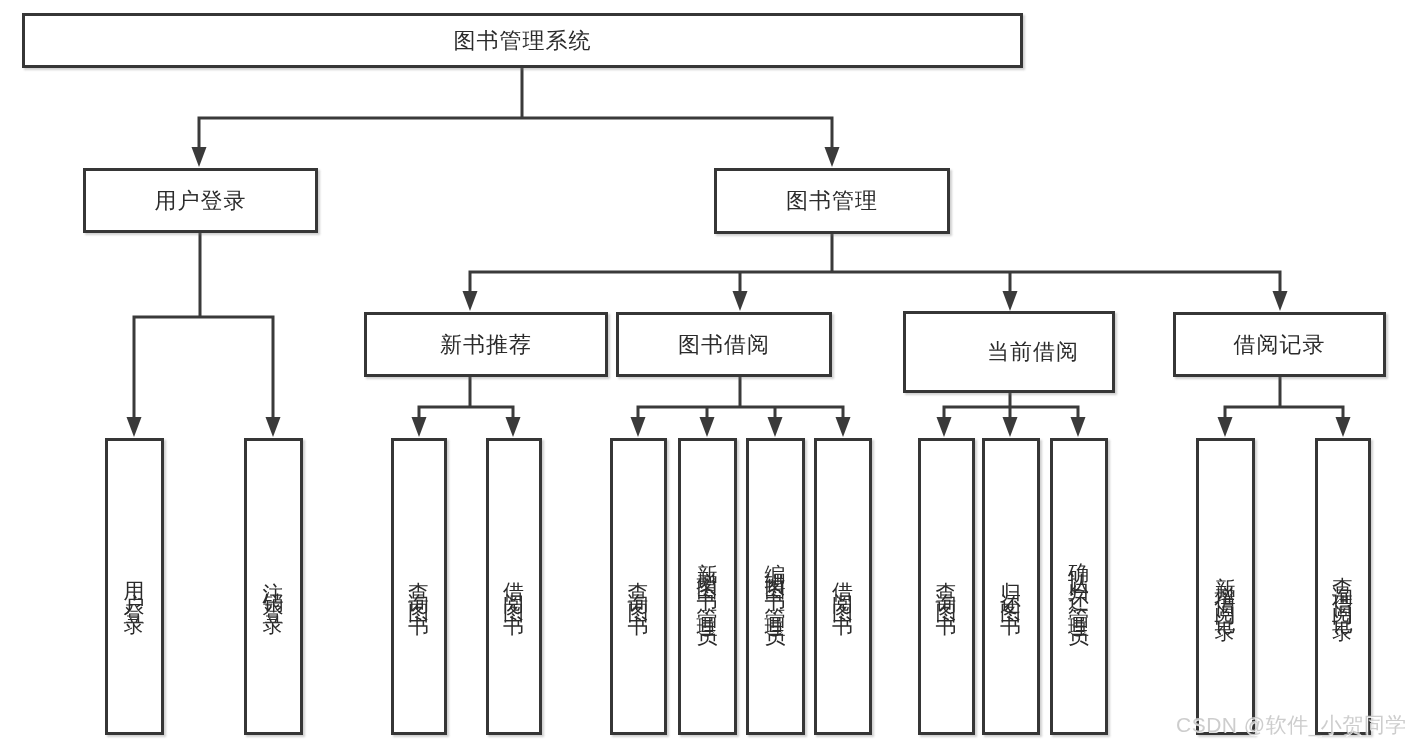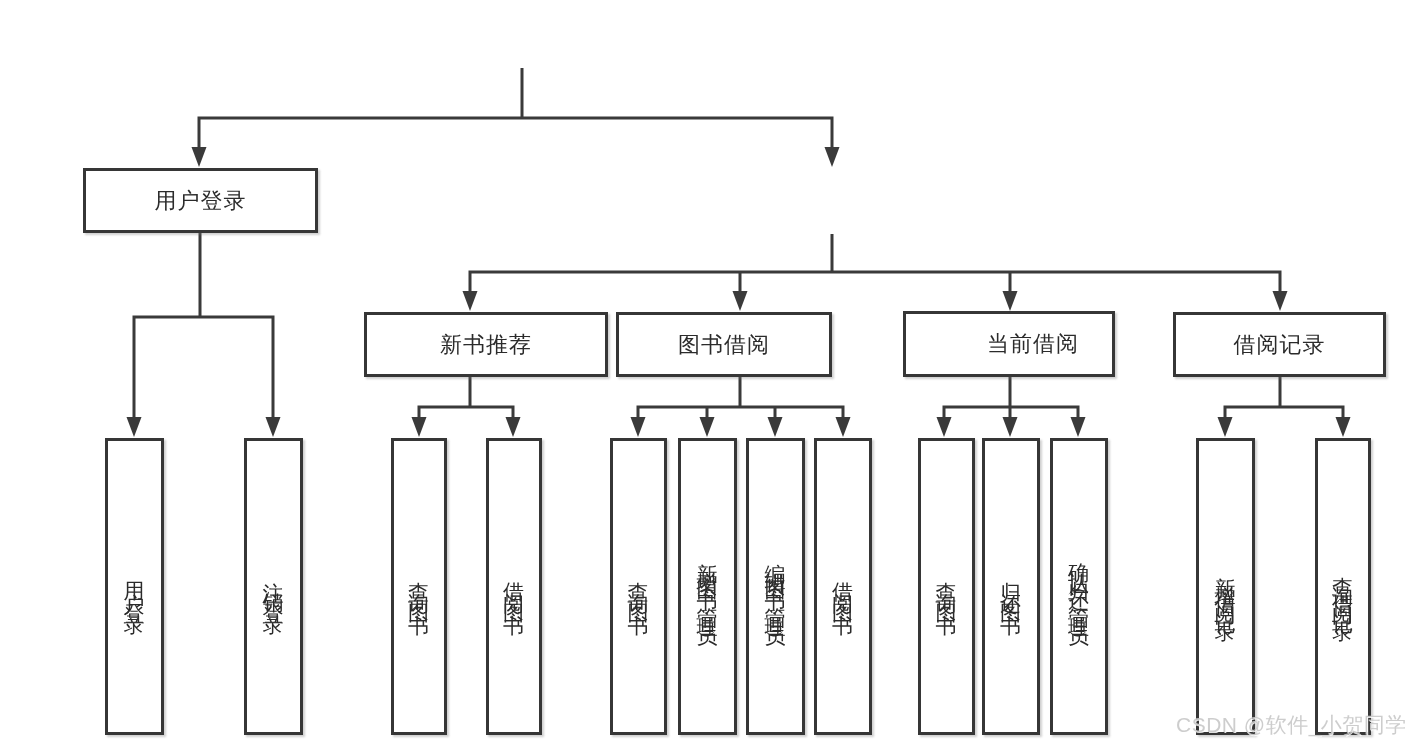--- a/index.html
+++ b/index.html
@@ -99,26 +99,28 @@
       <polygon points="767.5,417 782.5,417 775,437"></polygon>
       <polygon points="835.5,417 850.5,417 843,437"></polygon>
       <polygon points="936.5,417 951.5,417 944,437"></polygon>
       <polygon points="1002.5,417 1017.5,417 1010,437"></polygon>
       <polygon points="1070.5,417 1085.5,417 1078,437"></polygon>
       <polygon points="1217.5,417 1232.5,417 1225,437"></polygon>
       <polygon points="1335.5,417 1350.5,417 1343,437"></polygon>
     </g>
   </svg>
 
+  <div class="box" style="left:22px; top:13px; width:1001px; height:55px;">图书管理系统</div>
 
   <div class="box" style="left:83px; top:168px; width:235px; height:65px;">用户登录</div>
+  <div class="box" style="left:714px; top:168px; width:236px; height:66px;">图书管理</div>
 
   <div class="box" style="left:364px; top:312px; width:244px; height:65px;">新书推荐</div>
   <div class="box" style="left:616px; top:312px; width:216px; height:65px;">图书借阅</div>
-  <div class="box" style="left:903px; top:311px; width:212px; height:66px;padding-left:48px;">当前借阅</div>
+  <div class="box" style="left:903px; top:311px; width:212px; height:82px;padding-left:48px;">当前借阅</div>
   <div class="box" style="left:1173px; top:312px; width:213px; height:65px;">借阅记录</div>
 
   <div class="box vbox short" style="left:105px; top:438px; width:59px; height:297px;">用户登录</div>
   <div class="box vbox short" style="left:244px; top:438px; width:59px; height:297px;">注销登录</div>
 
   <div class="box vbox short" style="left:391px; top:438px; width:56px; height:297px;">查询图书</div>
   <div class="box vbox short" style="left:486px; top:438px; width:56px; height:297px;">借阅图书</div>
 
   <div class="box vbox short" style="left:610px; top:438px; width:57px; height:297px;">查询图书</div>
   <div class="box vbox" style="left:678px; top:438px; width:59px; height:297px;">新增图书（管理员）</div>

